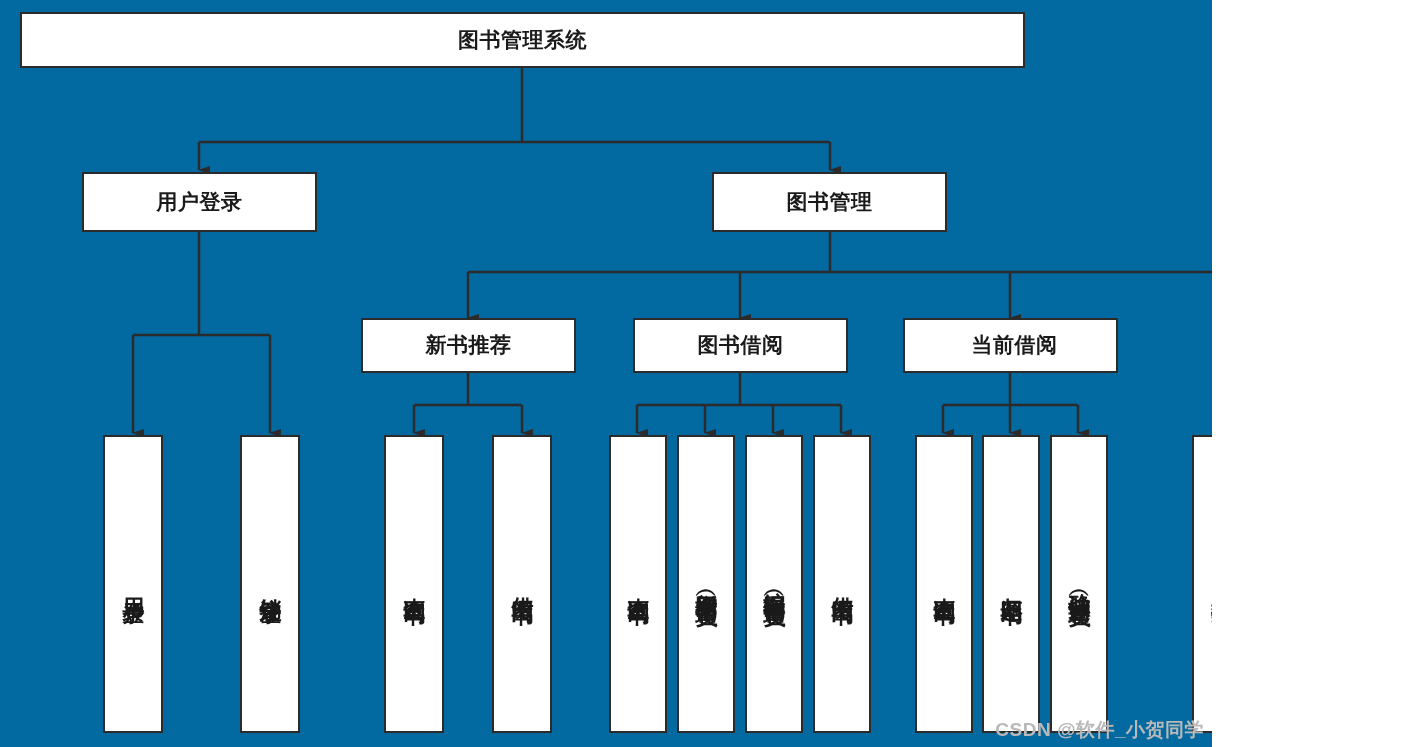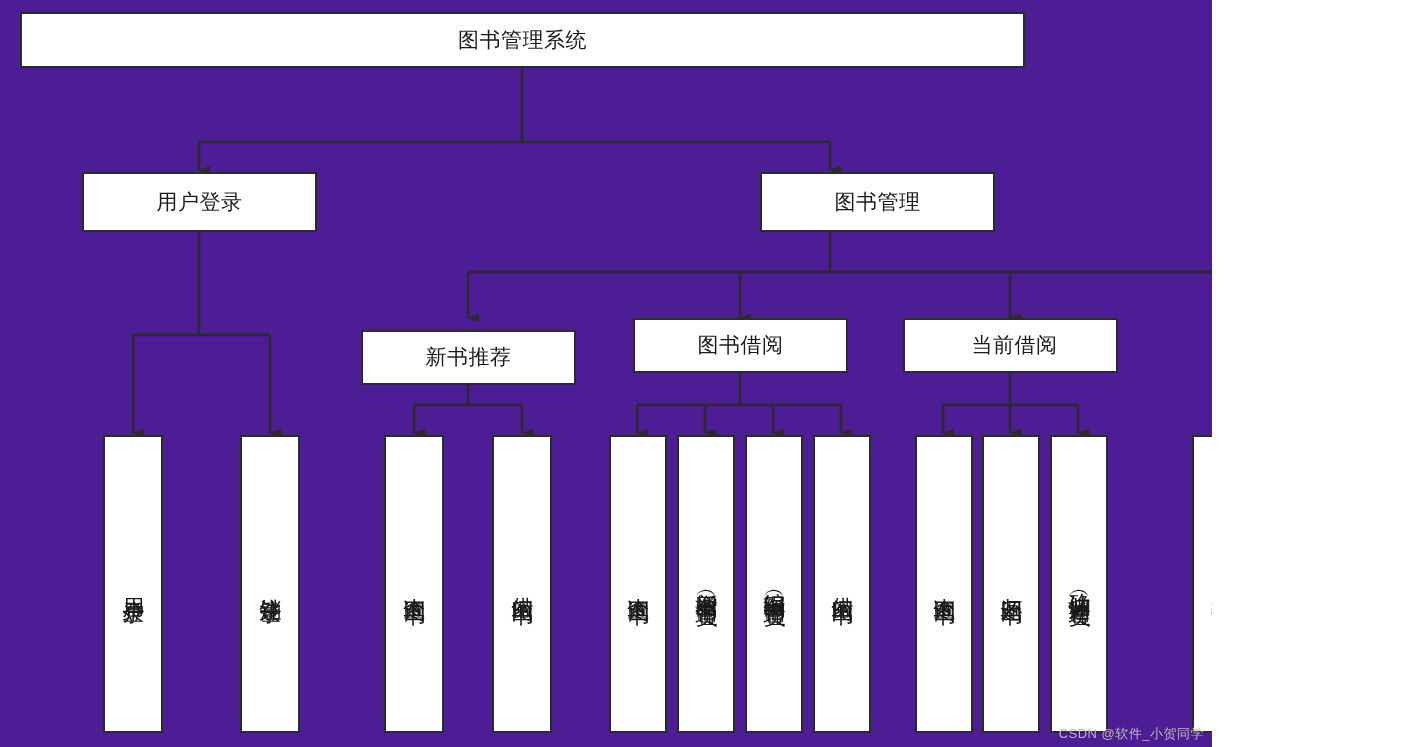--- a/index.html
+++ b/index.html
@@ -1,22 +1,23 @@
 <!DOCTYPE html>
 <html><head>
 <meta charset="utf-8">
 <style>
   html,body{margin:0;padding:0;background:#ffffff;}
   body{font-family:"Liberation Sans","DejaVu Sans",sans-serif;}
   #canvas{
     position:relative;
     width:1212px;
     height:747px;
-    background:#4c1d95;
+    background:#0369a1;
     overflow:hidden;
+    font-weight:bold;
   }
   svg.edges{
     position:absolute;
     left:0; top:0;
     width:1405px; height:747px;
     pointer-events:none;
   }
   .node{
     position:absolute;
     box-sizing:border-box;
@@ -44,21 +45,21 @@
     max-height:290px;
   }
   .node.leaf{
     align-items:center;
     justify-content:center;
   }
   .watermark{
     position:absolute;
     right:8px;
     bottom:4px;
-    font-size:13px;
+    font-size:19px;
     color:#b9b9b9;
     white-space:nowrap;
     letter-spacing:0.5px;
   }
 </style>
 </head>
 <body>
 
 <div id="canvas">
 
@@ -113,25 +114,25 @@
     </g>
   </svg>
 
   <div class="node" style="left:20px; top:12px; width:1005px; height:56px;">
     <span class="label">图书管理系统</span>
   </div>
 
   <div class="node" style="left:82px; top:172px; width:235px; height:60px;">
     <span class="label">用户登录</span>
   </div>
-  <div class="node" style="left:712px; top:172px; width:235px; height:60px;margin-left:48px;">
+  <div class="node" style="left:712px; top:172px; width:235px; height:60px;">
     <span class="label">图书管理</span>
   </div>
 
-  <div class="node" style="left:361px; top:330px; width:215px; height:55px;">
+  <div class="node" style="left:361px; top:318px; width:215px; height:55px;">
     <span class="label">新书推荐</span>
   </div>
   <div class="node" style="left:633px; top:318px; width:215px; height:55px;">
     <span class="label">图书借阅</span>
   </div>
   <div class="node" style="left:903px; top:318px; width:215px; height:55px;padding-left:8px;">
     <span class="label">当前借阅</span>
   </div>
 
   <div class="node leaf" style="left:103px; top:435px; width:60px; height:298px;">

